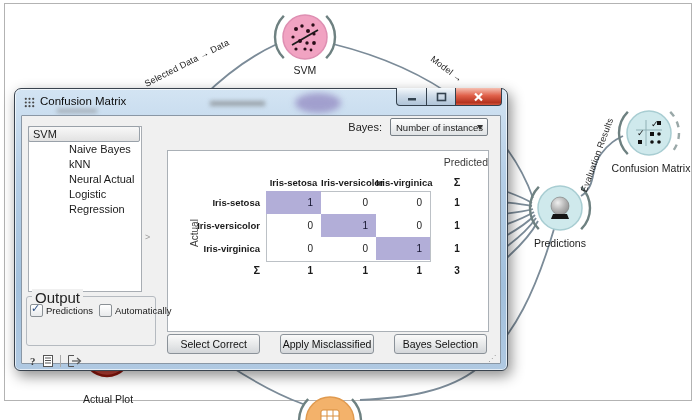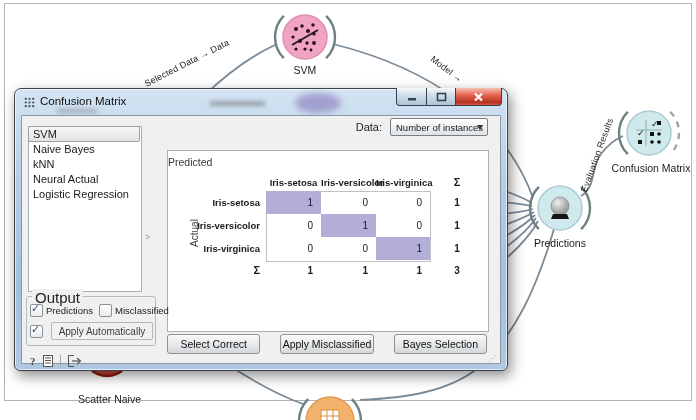--- a/index.html
+++ b/index.html
@@ -25,38 +25,38 @@
   .win-btn.min{width:29px;border-radius:0 0 0 4px;background:linear-gradient(#f5f9fc,#cedbe8 45%,#b0c4d8);}
   .win-btn.max{width:28px;border-left:none;background:linear-gradient(#f5f9fc,#cedbe8 45%,#b0c4d8);}
   .win-btn.close{width:45px;border-left:none;border-radius:0 0 4px 0;
                  background:linear-gradient(#f5c0b2,#e0604a 45%,#b5331f 85%,#d2573f);}
   .client{position:absolute;left:6px;top:26px;width:478px;height:247px;background:#f0f0f0;
           border:1px solid #8a97a5;border-radius:1px;}
 
   
   .learner-list{position:absolute;left:6px;top:10px;width:112px;height:164px;background:#fff;
                 border:1px solid #a8adb3;font-size:11px;}
-  .learner-item{height:15px;line-height:15px;padding-left:4px;}
+  .learner-item{height:15px;line-height:15px;padding-left:4px;margin-left:36px;}
   .learner-item.selected{background:linear-gradient(#f8f8f8,#e2e2e2);border:1px solid #99a1a9;
                          height:14px;line-height:14px;margin:-1px 0 0 -1px;width:106px;border-radius:2px;}
   .splitter{position:absolute;left:122px;top:0;bottom:0;width:8px;cursor:col-resize;}
   .splitter-glyph{position:absolute;left:123px;top:116px;font-size:9px;color:#9a9a9a;}
 
   
   .show-label{position:absolute;left:300px;top:5px;width:60px;text-align:right;font-size:11px;color:#222;}
   .show-combo{position:absolute;left:368px;top:2px;width:98px;height:18px;border:1px solid #777f86;
               border-radius:2px;background:linear-gradient(#fefefe,#eceeef 60%,#dfe2e4);
               font-size:9.5px;line-height:17px;padding-left:5px;box-sizing:border-box;}
   .combo-arrow{position:absolute;right:4px;top:6px;width:0;height:0;
                border-left:3.5px solid transparent;border-right:3.5px solid transparent;border-top:5px solid #333;}
 
   
   .matrix-panel{position:absolute;left:145px;top:34px;width:320px;height:180px;background:#fff;
                 border:1px solid #aab0b6;}
-  .predicted-label{position:absolute;left:0;top:5px;width:100%;text-align:left;font-size:10.5px;color:#3a3a3a;}
+  .predicted-label{position:absolute;left:0;top:5px;width:100%;text-align:right;font-size:10.5px;color:#3a3a3a;}
   .actual-label{position:absolute;left:6px;top:76px;width:42px;height:12px;text-align:center;
                 transform:rotate(-90deg);font-size:10px;color:#3a3a3a;}
   .mgrid{position:absolute;left:2px;top:22px;display:grid;
          grid-template-columns:96px 55px 55px 54px 54px;
          grid-template-rows:18px 23px 23px 23px 20px;align-items:center;}
   .mh{font-size:9.5px;font-weight:bold;text-align:center;white-space:nowrap;overflow:visible;}
   .mrl{font-size:9.5px;font-weight:bold;text-align:right;padding-right:6px;white-space:nowrap;}
   .mc{font-size:10px;text-align:right;padding-right:8px;align-self:stretch;display:flex;
       align-items:center;justify-content:flex-end;}
   .mc.hl{color:#14142e;}
@@ -183,21 +183,21 @@
         <line x1="-9" y1="1" x2="9" y2="1" stroke="#d98f3f" stroke-width="1"></line>
         <line x1="-3" y1="-11" x2="-3" y2="7" stroke="#d98f3f" stroke-width="1"></line>
         <line x1="3" y1="-11" x2="3" y2="7" stroke="#d98f3f" stroke-width="1"></line>
       </g>
     </g>
   </svg>
 
   <div class="node-label" style="left:285px;top:64px;width:40px;">SVM</div>
   <div class="node-label" style="left:530px;top:237px;width:60px;">Predictions</div>
   <div class="node-label" style="left:606px;top:162px;width:90px;">Confusion Matrix</div>
-  <div class="node-label" style="left:78px;top:393px;width:60px;">Scatter Naive</div>
+  <div class="node-label" style="left:78px;top:393px;width:60px;">Actual Plot</div>
 
   <div class="edge-label" style="left:140px;top:58px;transform:rotate(-27deg);">Selected Data → Data</div>
   <div class="edge-label" style="left:428px;top:64px;transform:rotate(37deg);">Model →</div>
   <div class="edge-label" style="left:558px;top:150px;transform:rotate(-70deg);">Evaluation Results</div>
 
   <div class="dialog">
     <div class="titlebar">
       <div class="blur-smudge" style="left:280px;top:4px;width:46px;height:20px;border-radius:50%;background:#8f84bf;opacity:.7;"></div>
       <div class="blur-smudge" style="left:195px;top:12px;width:55px;height:5px;background:#6f6f6f;opacity:.55;filter:blur(2px);"></div>
       <div class="blur-smudge" style="left:42px;top:20px;width:40px;height:4px;background:#7a7a7a;opacity:.5;filter:blur(2px);"></div>
@@ -239,21 +239,21 @@
       <div class="learner-list">
         <div class="learner-item selected">SVM</div>
         <div class="learner-item">Naive Bayes</div>
         <div class="learner-item">kNN</div>
         <div class="learner-item">Neural Actual</div>
         <div class="learner-item">Logistic Regression</div>
       </div>
       <div class="splitter"></div>
       <div class="splitter-glyph">&gt;</div>
 
-      <div class="show-label">Data:</div>
+      <div class="show-label">Bayes:</div>
       <div class="show-combo">
         <span>Number of instances</span>
         <div class="combo-arrow"></div>
       </div>
 
       <div class="matrix-panel">
         <div class="predicted-label">Predicted</div>
         <div class="actual-label">Actual</div>
         <div class="cellblock"></div>
         <div class="mgrid">
@@ -295,25 +295,21 @@
         <div class="push-btn">Bayes Selection</div>
       </div>
 
       <div class="output-group"></div>
       <div class="output-legend">Output</div>
       <div class="chk-row">
         <div class="checkbox checked"></div>
         <span>Predictions</span>
         <span style="width:6px;"></span>
         <div class="checkbox"></div>
-        <span>Misclassified</span>
-      </div>
-      <div class="chk-row2">
-        <div class="checkbox checked"></div>
-        <div class="apply-btn">Apply Automatically</div>
+        <span>Automatically</span>
       </div>
 
       <div class="status-row">
         <span class="q-icon">?</span>
         <svg width="10" height="12">
           <rect x="0.5" y="0.5" width="9" height="11" fill="#fff" stroke="#555"></rect>
           <line x1="2" y1="3" x2="8" y2="3" stroke="#555"></line>
             <line x1="2" y1="5.5" x2="8" y2="5.5" stroke="#555"></line>
           <line x1="2" y1="8" x2="8" y2="8" stroke="#555"></line>
         </svg>

